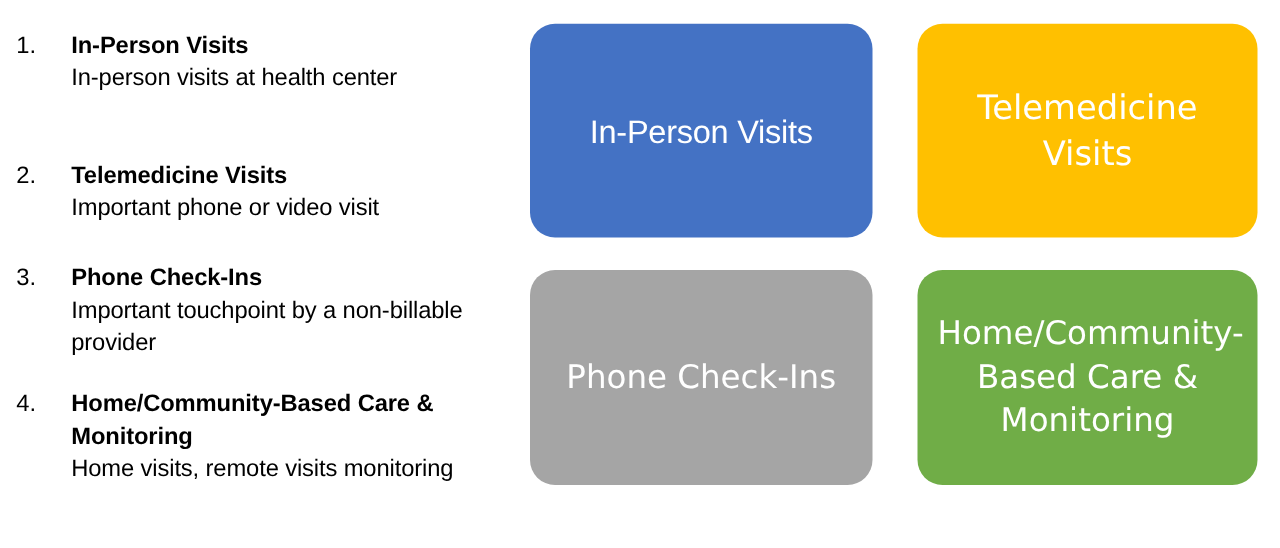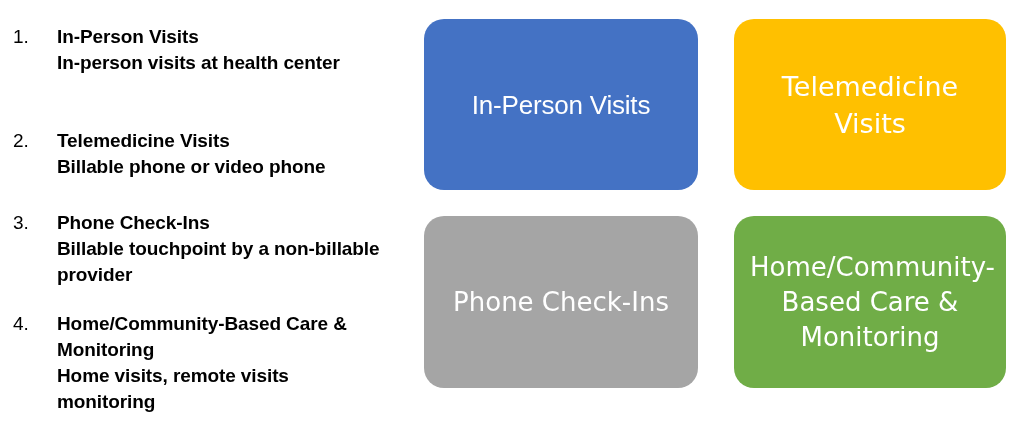--- a/index.html
+++ b/index.html
@@ -51,21 +51,21 @@
     font-size: 19px;
     line-height: 26px;
     font-weight: 700;
     letter-spacing: -0.1px;
     color: #000000;
     margin: 0;
   }
   .item-desc {
     font-size: 19px;
     line-height: 26px;
-    font-weight: 700;
+    font-weight: 400;
     letter-spacing: -0.1px;
     color: #000000;
     margin: 0;
   }
 
   
   #list-item-1 { top: 24px; }
   #list-item-2 { top: 128px; }
   #list-item-3 { top: 210px; }
   #list-item-4 { top: 311px; }
@@ -149,29 +149,29 @@
     <div class="item-body">
       <p class="item-title">In-Person Visits</p>
       <p class="item-desc">In-person visits at health center</p>
     </div>
   </div>
 
   <div class="list-item" id="list-item-2">
     <div class="item-number">2.</div>
     <div class="item-body">
       <p class="item-title">Telemedicine Visits</p>
-      <p class="item-desc">Billable phone or video phone</p>
+      <p class="item-desc">Important phone or video visit</p>
     </div>
   </div>
 
   <div class="list-item" id="list-item-3">
     <div class="item-number">3.</div>
     <div class="item-body">
       <p class="item-title">Phone Check-Ins</p>
-      <p class="item-desc">Billable touchpoint by a non-billable provider</p>
+      <p class="item-desc">Important touchpoint by a non-billable provider</p>
     </div>
   </div>
 
   <div class="list-item" id="list-item-4">
     <div class="item-number">4.</div>
     <div class="item-body">
       <p class="item-title">Home/Community-Based Care &amp; Monitoring</p>
       <p class="item-desc">Home visits, remote visits monitoring</p>
     </div>
   </div>

